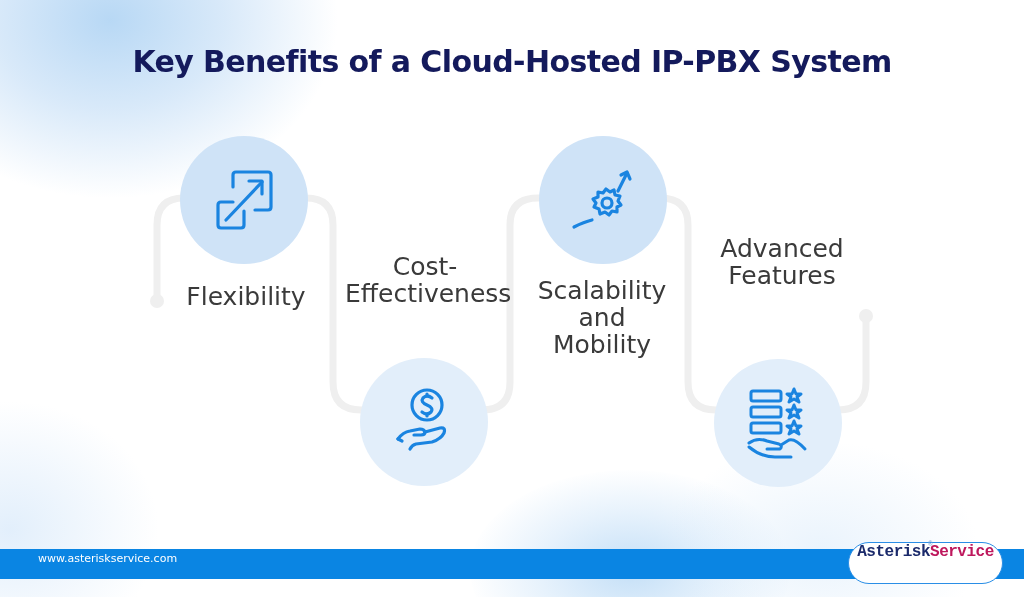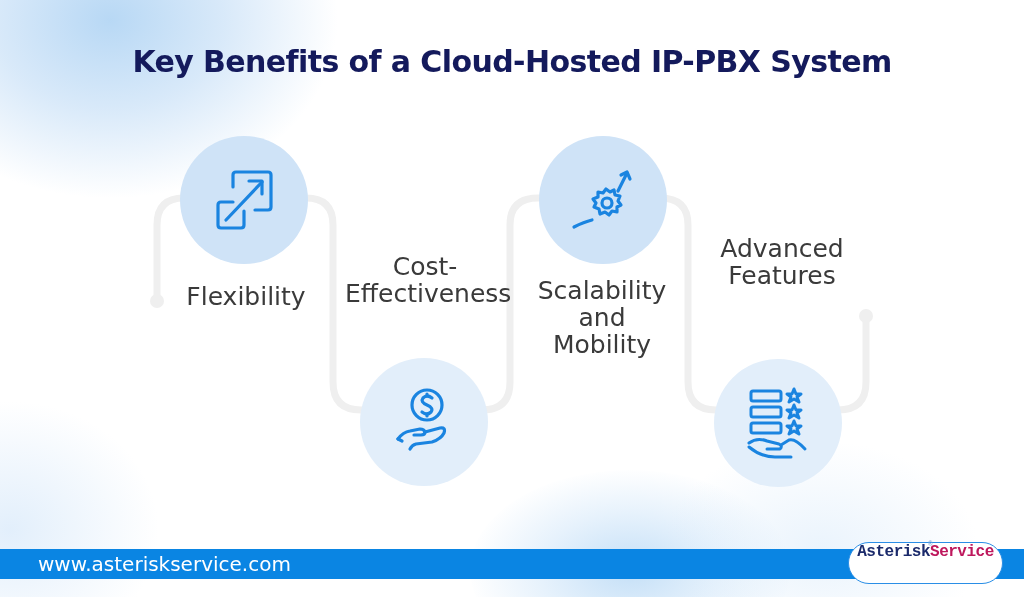--- a/index.html
+++ b/index.html
@@ -46,21 +46,21 @@
       font-family: "DejaVu Sans", sans-serif; font-size: 25px; line-height: 27px;
       color: #3a3a3a; white-space: pre-line;
     }
 
     .footer-bar {
       position: absolute; left: 0; top: 549px; width: 1024px; height: 30px;
       background: #0a85e3;
     }
     .footer-url {
       position: absolute; left: 38px; top: 552px;
-      font-family: "DejaVu Sans", sans-serif; font-size: 20px; color: #ffffff;
+      font-family: "DejaVu Sans", sans-serif; font-size: 11px; color: #ffffff;
     }
     .logo-pill {
       position: absolute; left: 848px; top: 542px; width: 155px; height: 42px;
       background: #ffffff; border: 1.5px solid #2a8ee6; border-radius: 21px;
       display: flex; justify-content: center;
       font-family: Liberation Mono, monospace; font-size: 16px; font-weight: bold; letter-spacing: -0.5px;
     }
     .logo-a { color: #1b2a6b; position: relative; }
     .logo-b { color: #be185d; }
     .logo-star { position: absolute; right: -2px; top: -3px; font-size: 7px; color: #7aa6d8; font-weight: normal; }

